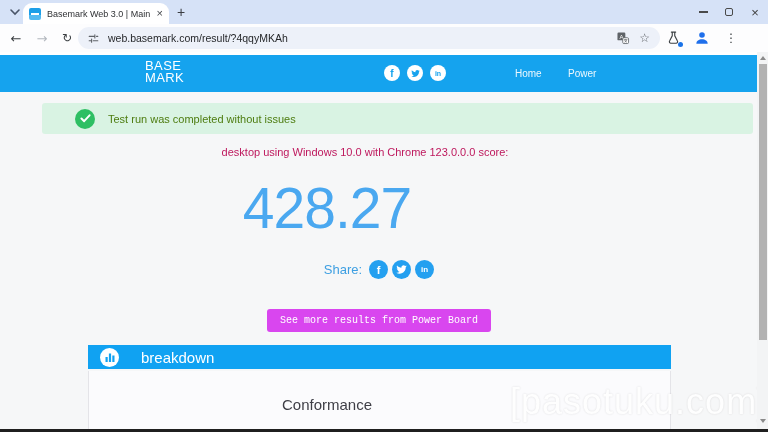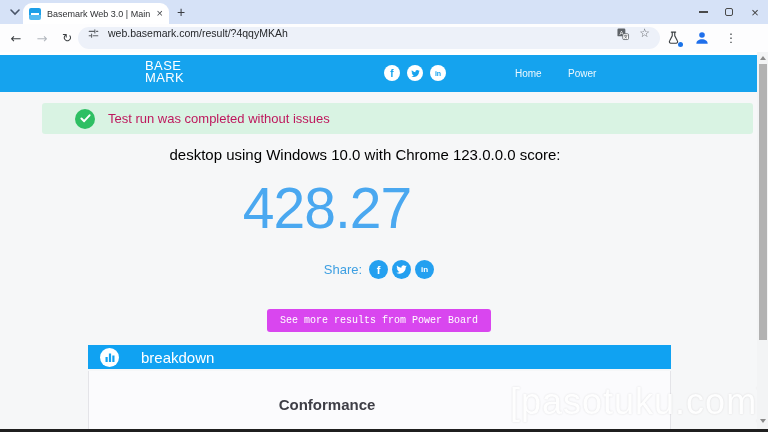--- a/index.html
+++ b/index.html
@@ -26,21 +26,21 @@
   .wb-close { font-size:13px; color:#3f3f3f; line-height:1; }
 
   
   .toolbar { position:relative; height:28px; background:#fdfdfe; }
   .nav-ic { position:absolute; top:0; height:28px; display:flex; align-items:center; justify-content:center;
             width:20px; font-family:"DejaVu Sans",sans-serif; font-size:13px; color:#3c4043; cursor:pointer; }
   .ic-back { left:6px; }
   .ic-fwd { left:32px; color:#b3b8bf; }
   .ic-reload { left:57px; font-size:12px; }
   .omnibox { position:absolute; left:78px; top:3px; width:582px; height:22px; background:#edf1f9;
-             border-radius:12px; display:flex; align-items:flex-start; cursor:text; }
+             border-radius:12px; display:flex; align-items:center; cursor:text; }
   .tune { margin-left:9px; width:13px; height:13px; flex:0 0 13px; }
   .url { font-size:10.5px; color:#26282b; margin-left:8px; white-space:nowrap; flex:1 1 auto; overflow:hidden; }
   .obx-ic { width:14px; height:14px; margin-right:9px; flex:0 0 auto; cursor:pointer; }
   .star { font-family:"DejaVu Sans",sans-serif; font-size:12px; color:#5f6368; margin-right:10px; cursor:pointer; line-height:1; }
   .flask { position:absolute; left:666px; top:6px; width:15px; height:16px; cursor:pointer; }
   .flask-dot { position:absolute; right:-2px; bottom:-1px; width:5px; height:5px; border-radius:50%; background:#1a73e8; }
   .avatar { position:absolute; left:694px; top:6px; width:16px; height:16px; cursor:pointer; }
   .kebab { position:absolute; left:725px; top:0; height:28px; display:flex; align-items:center;
            font-size:12px; color:#3c4043; cursor:pointer; }
 
@@ -55,23 +55,23 @@
   .soc-h .fb { color:#15a3ee; font-size:10px; font-weight:bold; }
   .soc-h .in { color:#15a3ee; font-size:7px; font-weight:bold; }
   .nav-link { position:absolute; top:0; height:37px; display:flex; align-items:center;
               color:rgba(255,255,255,0.92); font-size:10px; cursor:pointer; }
   .nl-home { left:515px; } .nl-about { left:568px; }
 
   .alert { position:absolute; left:42px; top:51px; width:711px; height:31px; background:#d9f3e3;
            border-radius:3px; display:flex; align-items:center; }
   .check-circle { width:20px; height:20px; border-radius:50%; background:#2ebf63; margin-left:33px;
                   display:flex; align-items:center; justify-content:center; flex:0 0 20px; }
-  .alert-text { color:#be185d; font-size:13px; margin-left:13px; }
-
-  .score-label { position:absolute; top:94px; width:730px; text-align:center; color:#000000; font-size:15px; }
+  .alert-text { color:#4d7c0f; font-size:11px; margin-left:13px; }
+
+  .score-label { position:absolute; top:94px; width:730px; text-align:center; color:#be185d; font-size:11px; }
   .score { position:absolute; top:126px; width:654px; text-align:center; color:#4aa8f0;
            font-size:57px; font-weight:300; letter-spacing:-1px; line-height:60px; }
   .share-row { position:absolute; top:208px; width:758px; display:flex; justify-content:center;
                align-items:center; gap:4px; }
   .share-label { color:#3d9fe2; font-size:13px; margin-right:3px; }
   .soc-s { width:19px; height:19px; border-radius:50%; background:#24a0f0; display:flex;
            align-items:center; justify-content:center; cursor:pointer; }
   .soc-s .fb { color:#fff; font-size:11px; font-weight:bold; }
   .soc-s .in { color:#fff; font-size:8px; font-weight:bold; }
 
@@ -80,21 +80,21 @@
               padding:6px 13px; border-radius:3px; border:none; cursor:pointer; font-family:Liberation Mono, monospace; }
 
   .bd-bar { position:absolute; left:88px; top:293px; width:583px; height:24px; background:#10a2f2;
             display:flex; align-items:center; }
   .bd-circle { width:19px; height:19px; border-radius:50%; background:#fff; margin-left:12px;
                display:flex; align-items:center; justify-content:center; flex:0 0 19px; }
   .bd-title { color:#fff; font-size:15px; margin-left:22px; }
   .bd-card { position:absolute; left:88px; top:319px; width:583px; height:60px; background:#fbfbfd;
              border-left:1px solid #e4e4e8; border-right:1px solid #e4e4e8; }
   .bd-section { position:absolute; left:0; top:25px; width:476px; text-align:center;
-                color:#3e3e46; font-size:15px; font-weight:700; }
+                color:#3e3e46; font-size:15px; font-weight:400; }
 
   .watermark { position:absolute; left:510px; top:329px; font-size:36px; color:#ffffff;
                opacity:0.92; text-shadow:0 0 2px rgba(120,120,120,0.25); letter-spacing:1px;
                white-space:nowrap; pointer-events:none; }
 
   
   .scrollbar { position:absolute; right:0; top:0; width:11px; height:377px; background:#f3f4f5; }
   .sb-up { position:absolute; top:4px; left:2.5px; width:0; height:0;
            border-left:3px solid transparent; border-right:3px solid transparent; border-bottom:4px solid #8a8a8a; }
   .sb-thumb { position:absolute; top:12px; left:1.5px; width:8px; height:276px; background:#b2b2b2; cursor:grab; }

